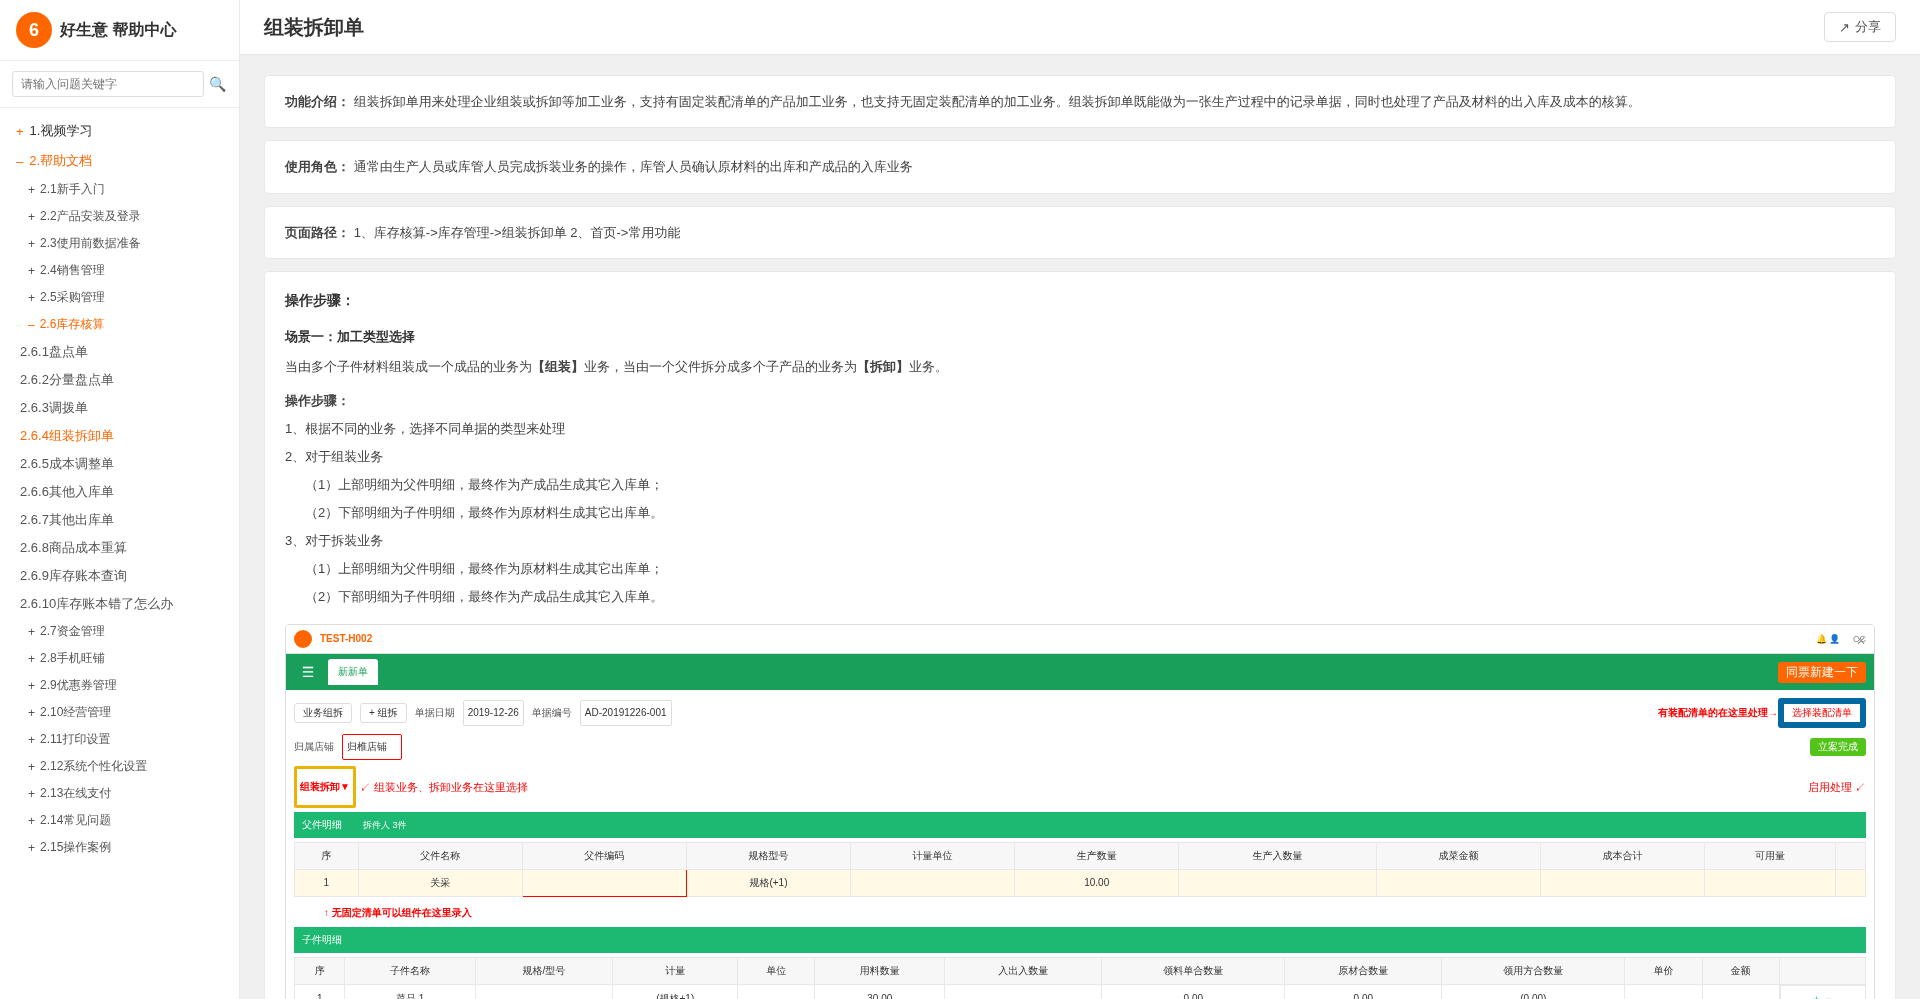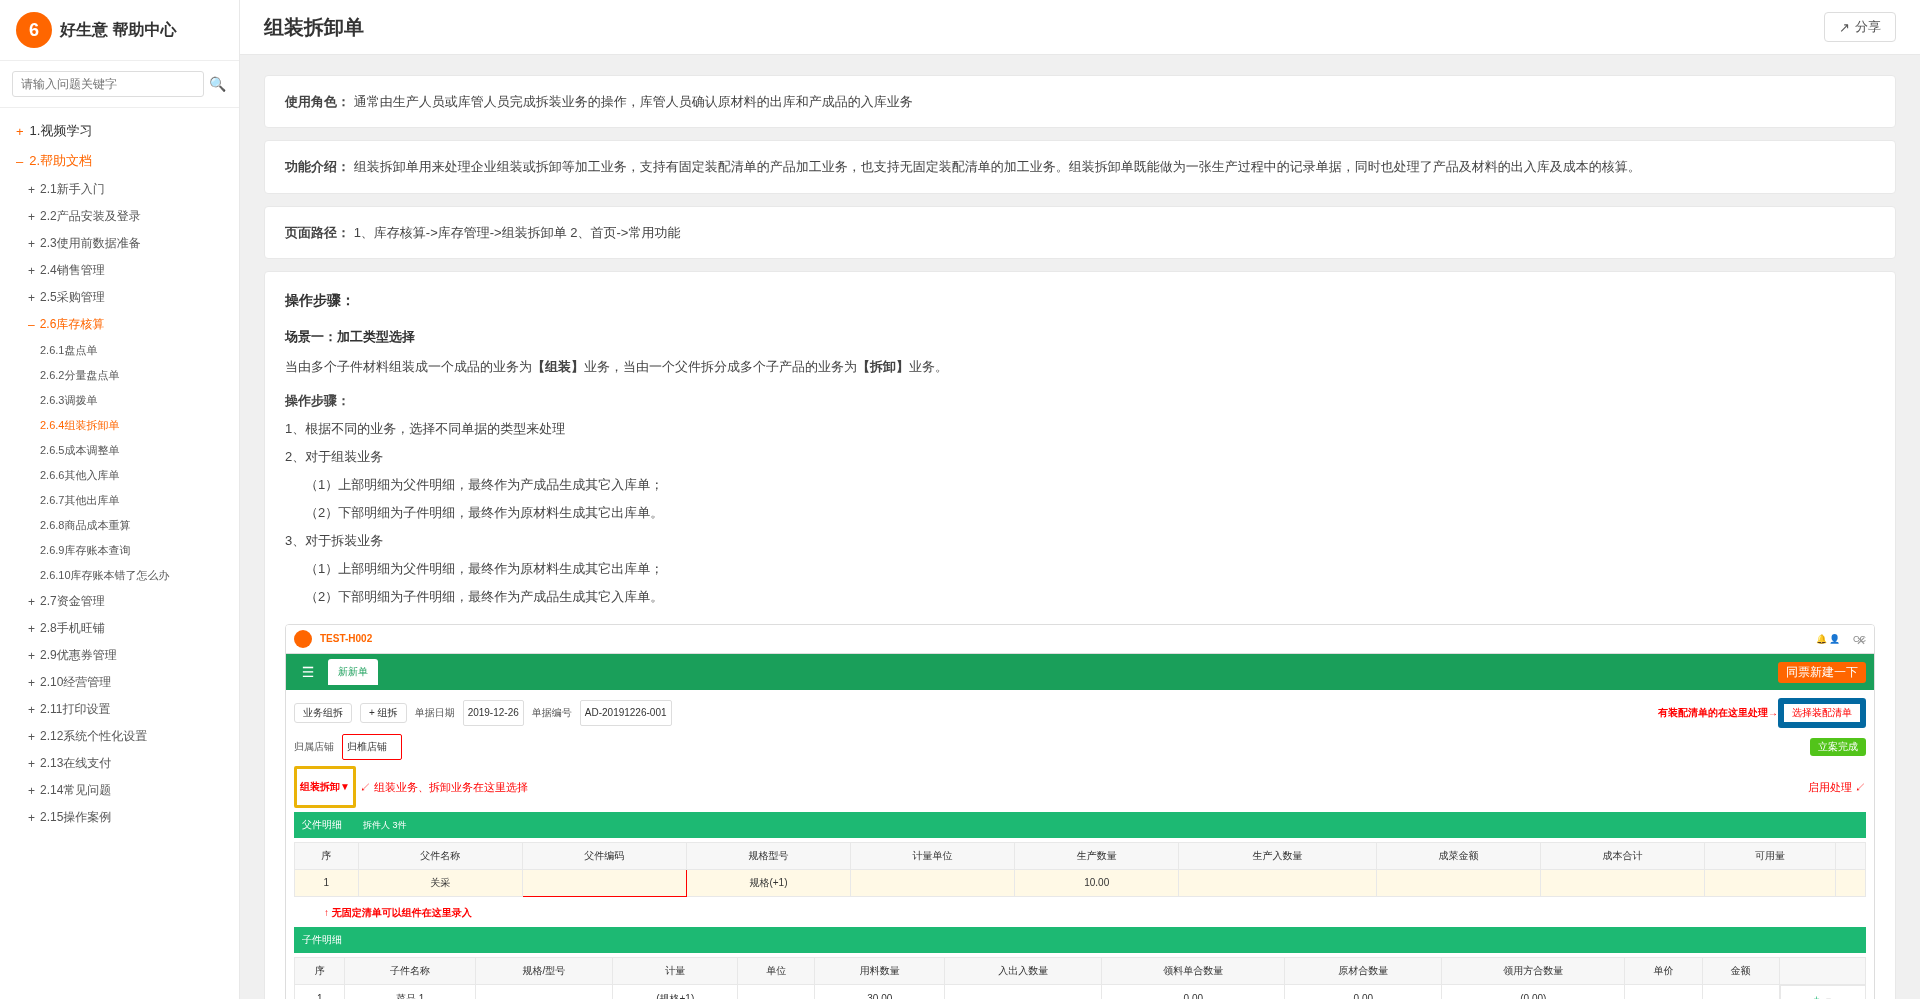--- a/index.html
+++ b/index.html
@@ -83,22 +83,22 @@
       padding: 5px 16px 5px 28px;
       font-size: 12px;
       color: #555;
       cursor: pointer;
       display: flex;
       align-items: center;
       gap: 5px;
     }
     .nav-subsection.active { color: #f60; }
     .nav-item {
-      padding: 5px 16px 5px 40px;
-      font-size: 11px;
+      padding: 5px 16px 5px 20px;
+      font-size: 13px;
       color: #555;
       cursor: pointer;
     }
     .nav-item.active { color: #f60; }
 
     
     #main {
       flex: 1;
       display: flex;
       flex-direction: column;
@@ -400,27 +400,27 @@
     <h1 id="page-title">组装拆卸单</h1>
     <button id="share-btn">
       <span>↗</span>
       <span>分享</span>
     </button>
   </div>
 
   <div id="content-area">
 
     <div class="content-card">
+      <span class="bold">功能介绍：</span>
+      <span>组装拆卸单用来处理企业组装或拆卸等加工业务，支持有固定装配清单的产品加工业务，也支持无固定装配清单的加工业务。组装拆卸单既能做为一张生产过程中的记录单据，同时也处理了产品及材料的出入库及成本的核算。</span>
+    </div>
+
+    <div class="content-card">
       <span class="bold">使用角色：</span>
       <span>通常由生产人员或库管人员完成拆装业务的操作，库管人员确认原材料的出库和产成品的入库业务</span>
-    </div>
-
-    <div class="content-card">
-      <span class="bold">功能介绍：</span>
-      <span>组装拆卸单用来处理企业组装或拆卸等加工业务，支持有固定装配清单的产品加工业务，也支持无固定装配清单的加工业务。组装拆卸单既能做为一张生产过程中的记录单据，同时也处理了产品及材料的出入库及成本的核算。</span>
     </div>
 
     <div class="content-card">
       <span class="bold">页面路径：</span>
       <span>1、库存核算-&gt;库存管理-&gt;组装拆卸单 2、首页-&gt;常用功能</span>
     </div>
 
     <div class="steps-card">
       <div class="section-heading">操作步骤：</div>
 

